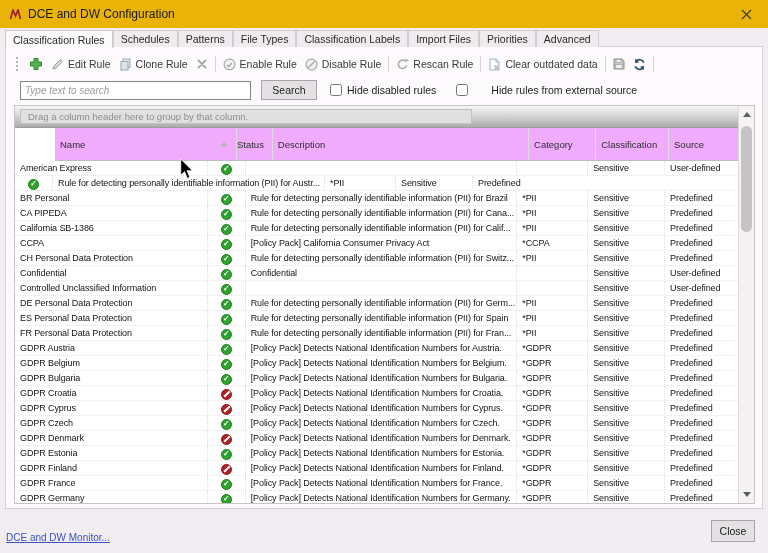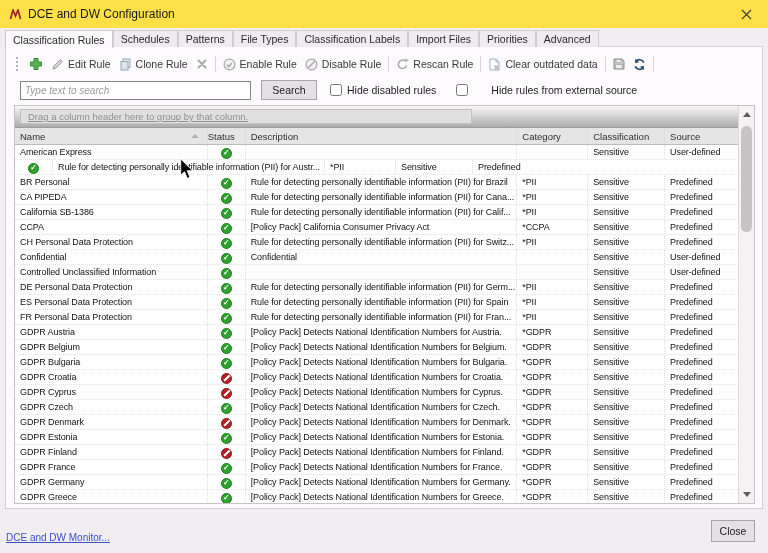--- a/index.html
+++ b/index.html
@@ -3,21 +3,21 @@
 <meta charset="utf-8">
 <style>
   html,body{margin:0;padding:0;}
   body{font-family:"Liberation Sans",sans-serif;background:#888;}
   *{box-sizing:border-box;}
 
   .window{position:relative;width:768px;height:553px;background:#f2edf1;overflow:hidden;
           box-shadow:0 0 0 1px #b9b2b8;}
 
   
-  .titlebar{position:absolute;left:0;top:0;width:768px;height:28px;background:#fde047;
+  .titlebar{position:absolute;left:0;top:0;width:768px;height:28px;background:#eab308;
             display:flex;align-items:center;padding-left:9px;}
   .app-icon{display:inline-flex;margin-right:6px;}
   .title{font-size:12px;color:#1a1a1a;}
   .win-close{position:absolute;right:13px;top:5px;width:18px;height:18px;display:flex;
              align-items:center;justify-content:center;color:#3c3c3c;font-size:12px;cursor:default;}
 
   
   .tabstrip{position:absolute;left:5px;top:29px;height:18px;display:flex;align-items:center;z-index:3;}
   .tab{font-size:10.5px;color:#2b2b2b;background:#f0ebef;border:1px solid #d2ccd1;border-bottom:none;
        padding:2px 7px 3px 7px;margin-right:0;height:17px;white-space:nowrap;}
@@ -48,24 +48,24 @@
   .chk input{width:12px;height:12px;margin:0;}
   .chk1{margin-left:13px;} .chk2{margin-left:20px;gap:23px;}
 
   
   .grid{position:absolute;left:8px;top:58px;width:741px;height:399px;border:1px solid #c9c3c8;background:#fff;}
   .gleft{position:absolute;left:0;top:0;right:16px;bottom:0;overflow:hidden;}
 
   .groupband{position:relative;height:22px;background:linear-gradient(#f8f8f8,#acacac);
              border-bottom:1px solid #9d9d9d;}
   .grouphint{position:absolute;left:5px;top:3px;width:452px;height:15px;line-height:14px;
-             background:#e0e0e0;border:1px solid #c2c2c2;color:#8e8e8e;font-size:9.5px;padding-left:7px;text-decoration:underline;}
-
-  .headerrow{display:flex;height:17px;background:#e5e5e5;border-bottom:1px solid #bdbdbd;
-             font-size:9.5px;color:#2e2e2e;}
+             background:#e0e0e0;border:1px solid #c2c2c2;color:#8e8e8e;font-size:9.5px;padding-left:7px;}
+
+  .headerrow{display:flex;height:33px;background:#f0abfc;border-bottom:1px solid #bdbdbd;
+             font-size:9.5px;color:#2e2e2e;margin-left:40px;}
   .hcell{display:flex;align-items:center;padding-left:5px;border-right:1px solid #dcdcdc;
          white-space:nowrap;overflow:hidden;}
   .sort-asc{width:0;height:0;border-left:4px solid transparent;border-right:4px solid transparent;
             border-bottom:4px solid #b3b3b3;margin-left:auto;margin-right:8px;}
 
   .rows{height:358px;overflow:hidden;background:#fff;}
   .grow{display:flex;height:15px;border-bottom:1px dotted #e4e4e4;font-size:9px;color:#131313;
         letter-spacing:-0.1px;}
   .gc{display:flex;align-items:center;padding-left:5px;border-right:1px dotted #e0e0e0;
       white-space:nowrap;overflow:hidden;text-overflow:ellipsis;display:block;line-height:14px;}

